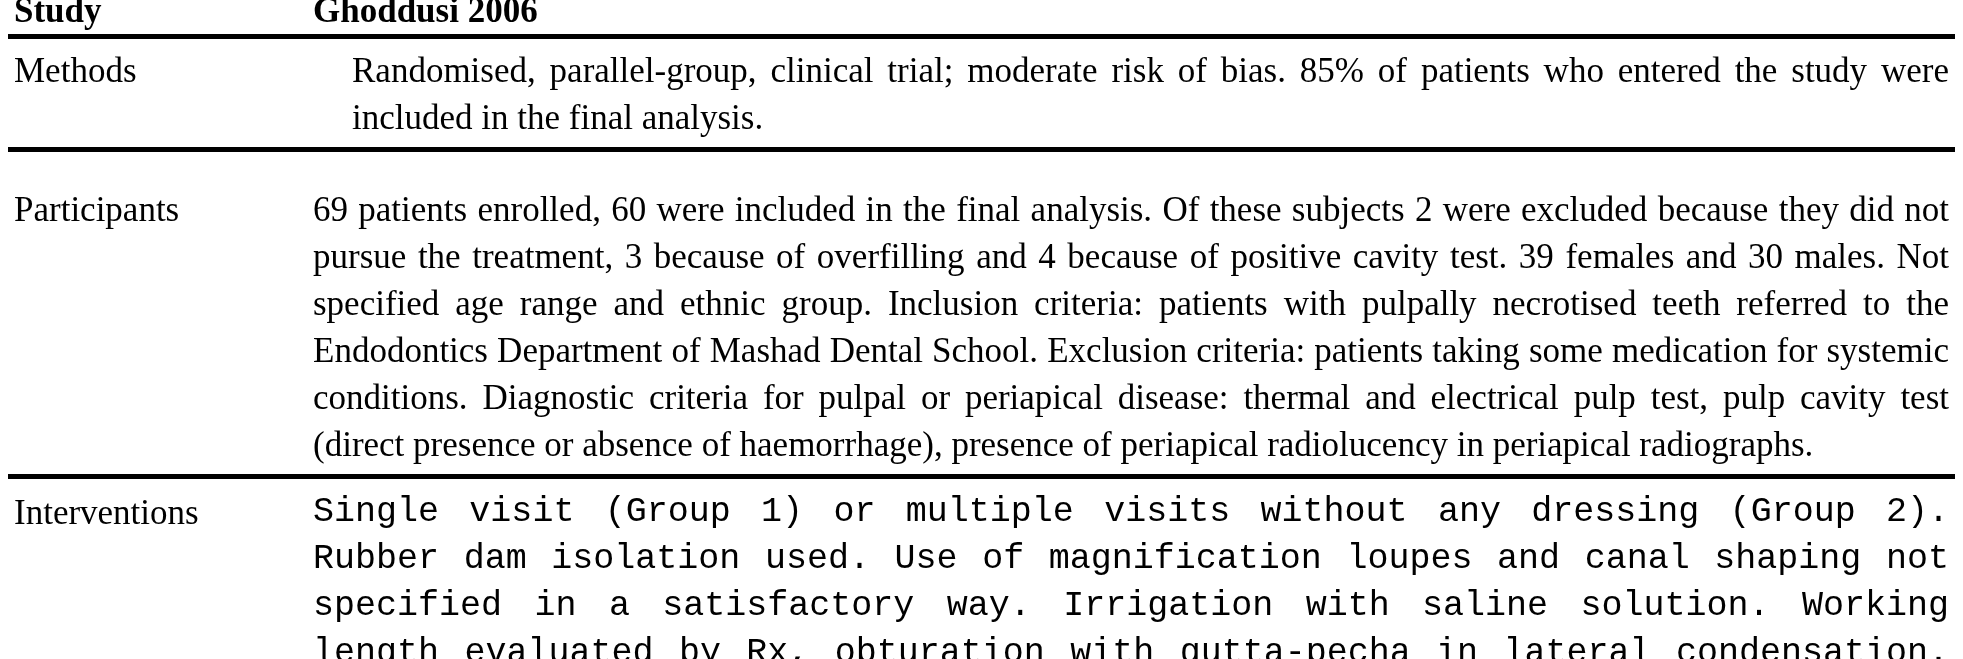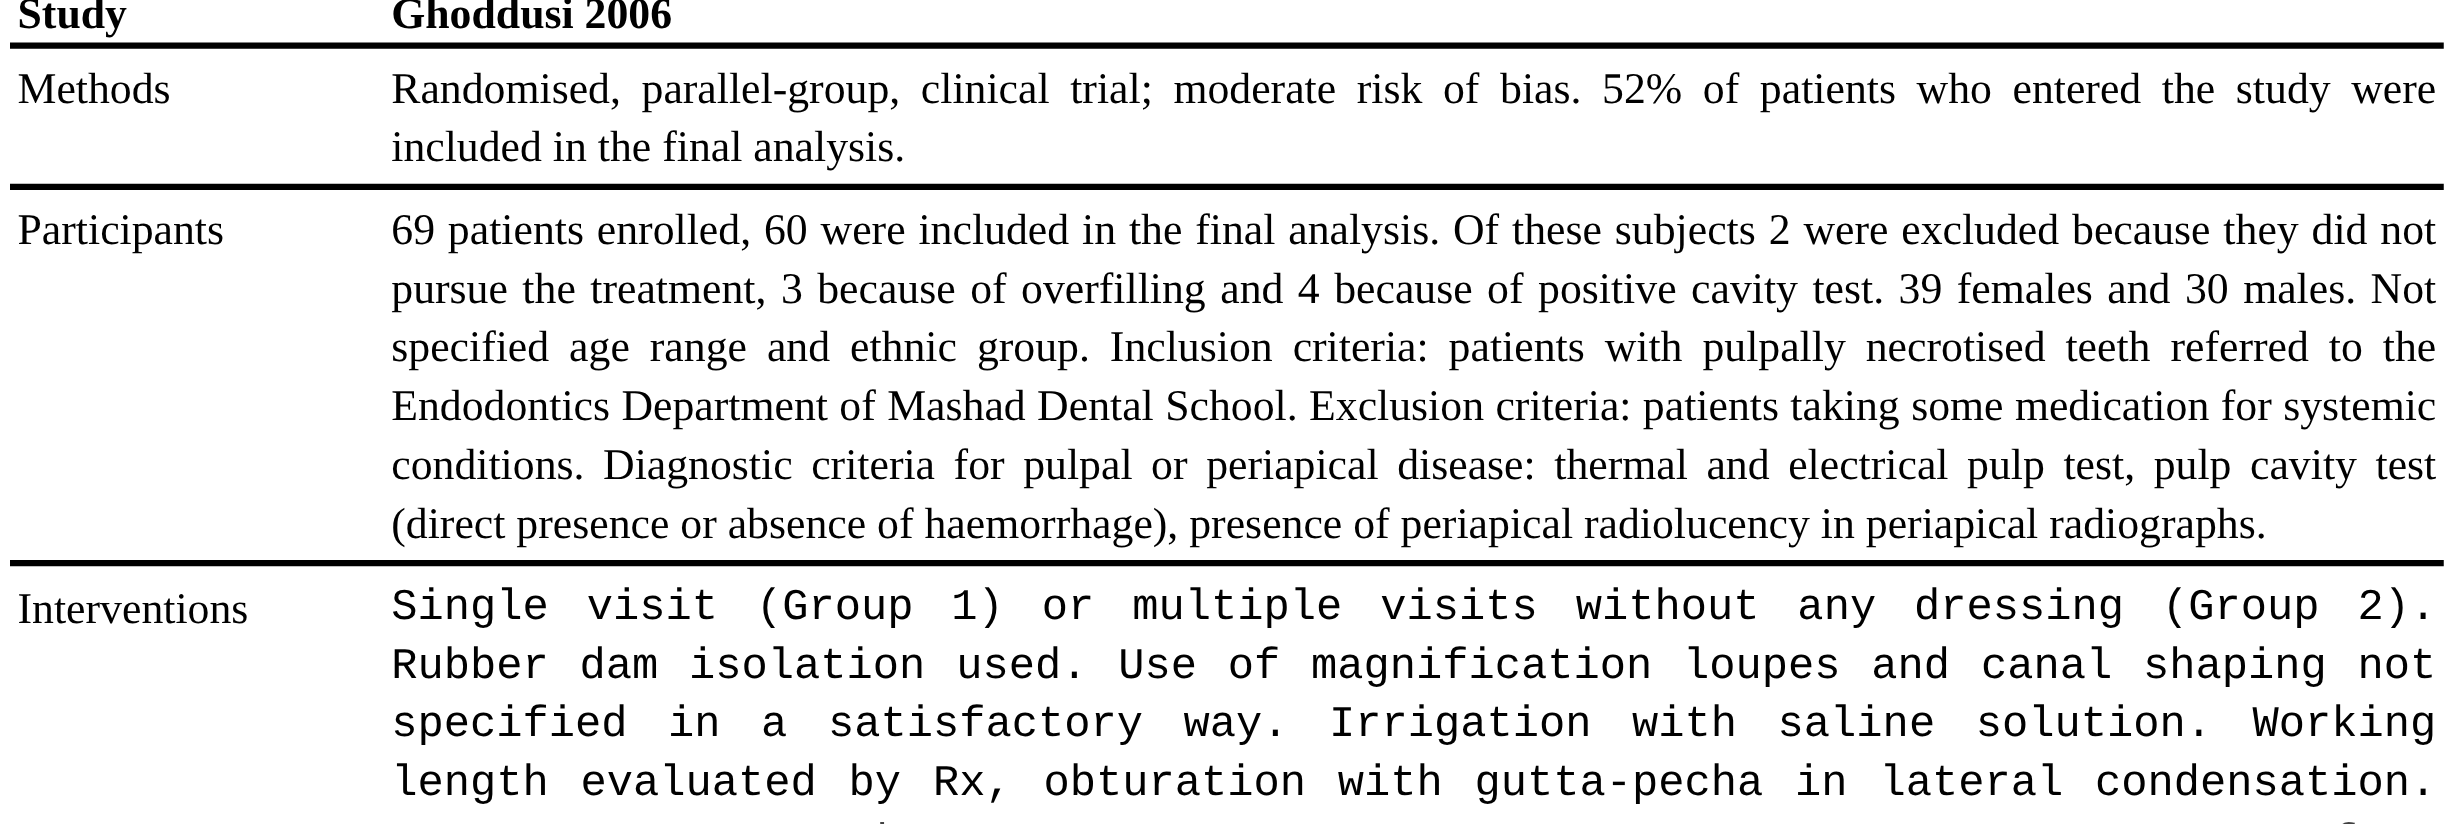--- a/index.html
+++ b/index.html
@@ -38,39 +38,39 @@
   .label-cell {
     padding-right: 20px;
   }
   .value-cell {
     text-align: justify;
   }
   .value-cell.clipped {
     text-align-last: justify;   
     font-family: Liberation Mono, monospace;
   }
-  .pt-methods       { padding-top: 8px;  padding-bottom: 6px; }
-  .pt-participants  { padding-top: 8px;  padding-bottom: 6px; }
+  .pt-methods       { padding-top: 8px;  padding-bottom: 6px; gap: 39px; }
+  .pt-participants  { padding-top: 8px;  padding-bottom: 6px; margin-top: 26px; }
   .pt-interventions { padding-top: 10px; }
 </style>
 </head>
 <body>
 
 <div class="doc-table">
 
   <div class="t-row header">
     <div class="label-cell">Study</div>
     <div class="value-cell">Ghoddusi 2006</div>
   </div>
 
   <div class="t-rule"></div>
 
   <div class="t-row pt-methods">
     <div class="label-cell">Methods</div>
-    <div class="value-cell">Randomised, parallel-group, clinical trial; moderate risk of bias. 52% of patients who entered the study were included in the final analysis.</div>
+    <div class="value-cell">Randomised, parallel-group, clinical trial; moderate risk of bias. 85% of patients who entered the study were included in the final analysis.</div>
   </div>
 
   <div class="t-rule"></div>
 
   <div class="t-row pt-participants">
     <div class="label-cell">Participants</div>
     <div class="value-cell">69 patients enrolled, 60 were included in the final analysis. Of these subjects 2 were excluded because they did not pursue the treatment, 3 because of overfilling and 4 because of positive cavity test. 39 females and 30 males. Not specified age range and ethnic group. Inclusion criteria: patients with pulpally necrotised teeth referred to the Endodontics Department of Mashad Dental School. Exclusion criteria: patients taking some medication for systemic conditions. Diagnostic criteria for pulpal or periapical disease: thermal and electrical pulp test, pulp cavity test (direct presence or absence of haemorrhage), presence of periapical radiolucency in periapical radiographs.</div>
   </div>
 
   <div class="t-rule"></div>

